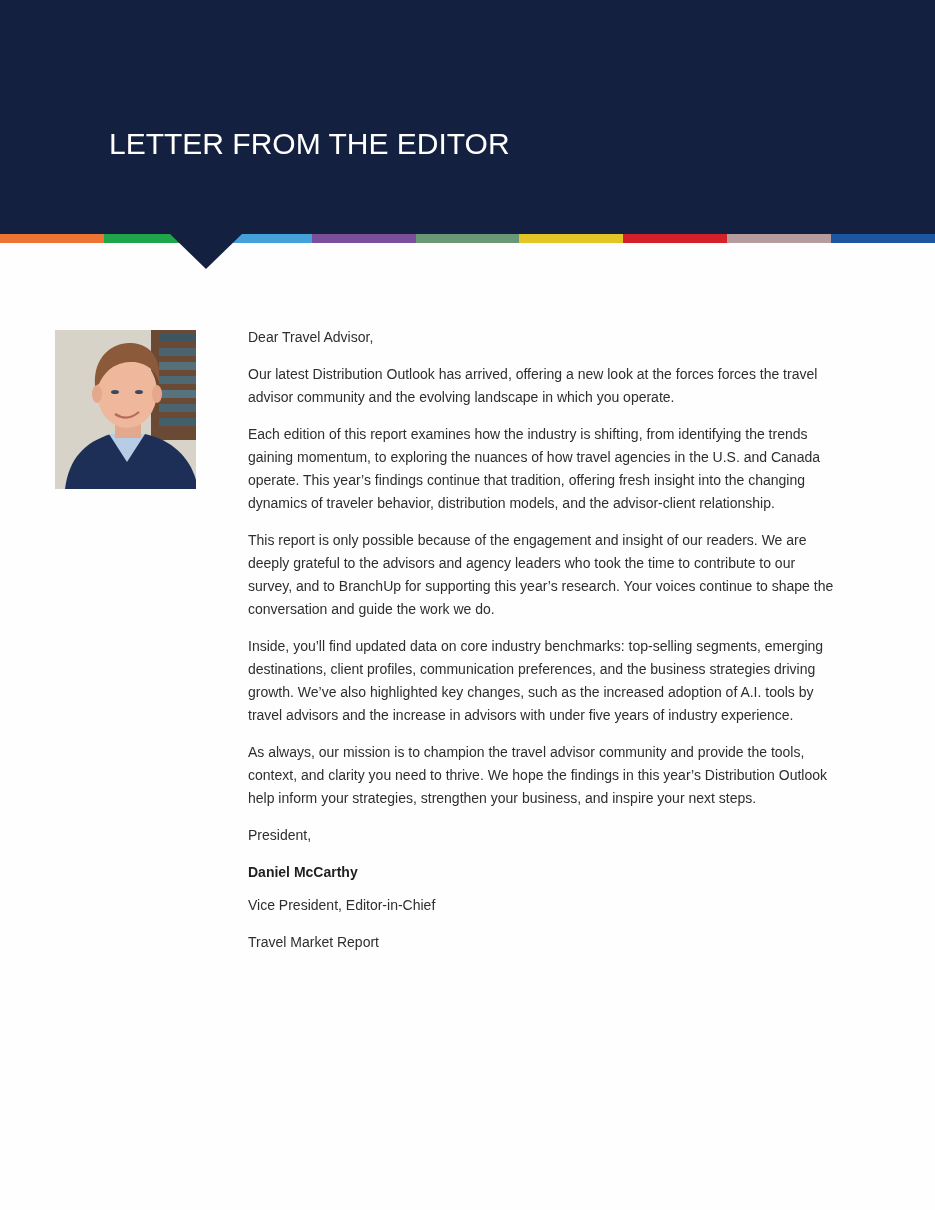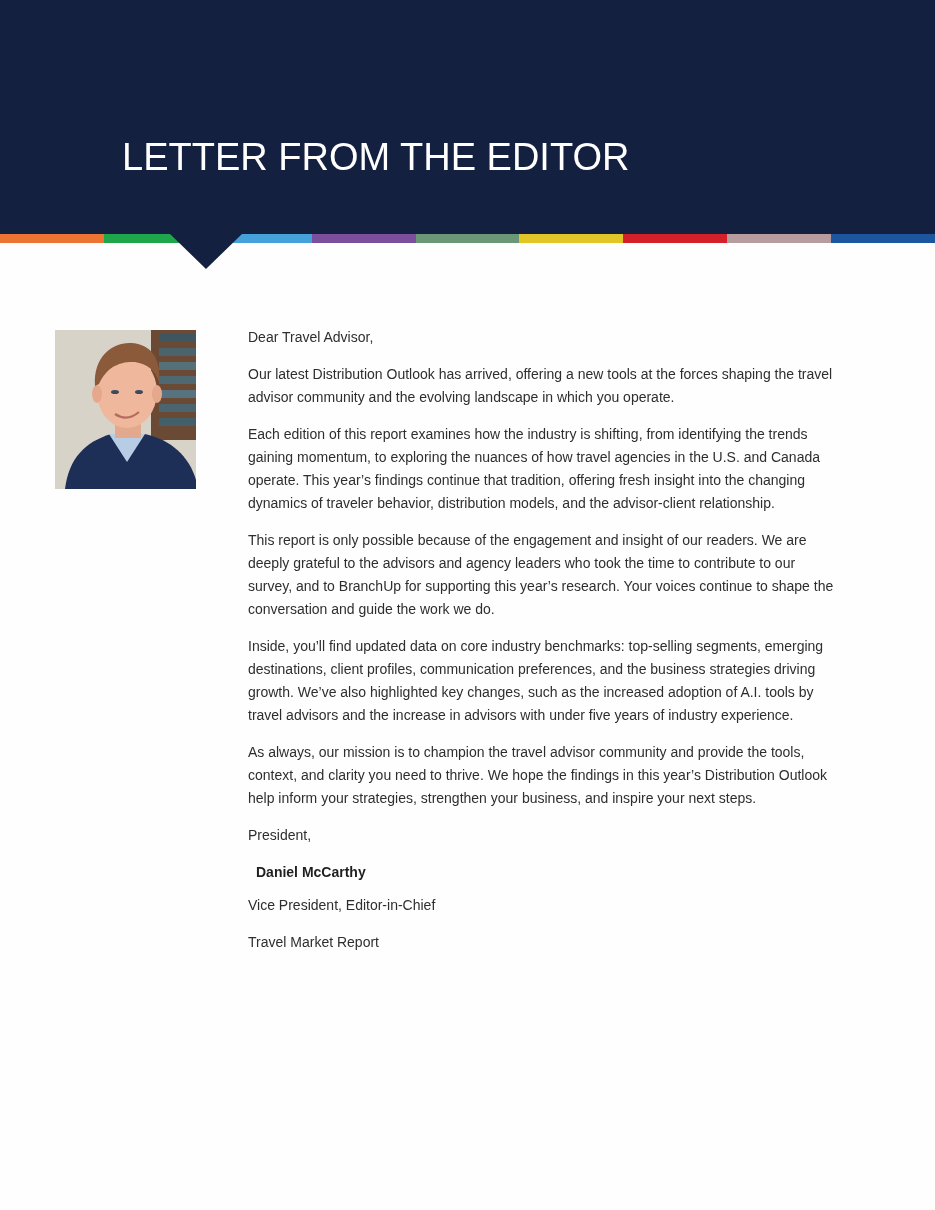--- a/index.html
+++ b/index.html
@@ -19,22 +19,22 @@
       position: absolute;
       left: 0; top: 0;
       width: 935px;
       height: 234px;
       background: #13203f;
     }
     .header-title {
       position: absolute;
       left: 105px;
       top: 120px;
-      margin: 17px;
-      font-size: 38px;
+      margin: 4px;
+      font-size: 30px;
       font-weight: normal;
       letter-spacing: 0px;
       color: #ffffff;
       line-height: 40px;
       white-space: nowrap;
     }
     .stripe {
       position: absolute;
       left: 0;
       top: 234px;
@@ -74,21 +74,21 @@
       font-size: 14px;
       line-height: 23px;
       color: #2e2e2e;
     }
     .letter p {
       margin: 0 0 14px 0;
     }
     .letter .sig-name {
       font-weight: bold;
       color: #1f1f1f;
-      margin: 8px;
+      margin: 0;
     }
     .letter .sig-title {
       margin: 10px 0 14px 0;
     }
   </style>
 </head>
 <body>
 
 <div class="header" style="background: rgb(19, 32, 63);">
   <h1 class="header-title">LETTER FROM THE EDITOR</h1>
@@ -137,21 +137,21 @@
 
     <ellipse cx="60" cy="62" rx="4" ry="2" fill="#3a4a5a"></ellipse>
     <ellipse cx="84" cy="62" rx="4" ry="2" fill="#3a4a5a"></ellipse>
 
     <path d="M60 84 Q72 92 84 82" stroke="#b46a5c" stroke-width="2.2" fill="none"></path>
   </svg>
 </div>
 
 <div class="letter">
   <p>Dear Travel Advisor,</p>
-  <p>Our latest Distribution Outlook has arrived, offering a new tools at the forces shaping the travel advisor community and the evolving landscape in which you operate.</p>
+  <p>Our latest Distribution Outlook has arrived, offering a new look at the forces forces the travel advisor community and the evolving landscape in which you operate.</p>
   <p>Each edition of this report examines how the industry is shifting, from identifying the trends gaining momentum, to exploring the nuances of how travel agencies in the U.S. and Canada operate. This year’s findings continue that tradition, offering fresh insight into the changing dynamics of traveler behavior, distribution models, and the advisor-client relationship.</p>
   <p>This report is only possible because of the engagement and insight of our readers. We are deeply grateful to the advisors and agency leaders who took the time to contribute to our survey, and to BranchUp for supporting this year’s research. Your voices continue to shape the conversation and guide the work we do.</p>
   <p>Inside, you’ll find updated data on core industry benchmarks: top-selling segments, emerging destinations, client profiles, communication preferences, and the business strategies driving growth. We’ve also highlighted key changes, such as the increased adoption of A.I. tools by travel advisors and the increase in advisors with under five years of industry experience.</p>
   <p>As always, our mission is to champion the travel advisor community and provide the tools, context, and clarity you need to thrive. We hope the findings in this year’s Distribution Outlook help inform your strategies, strengthen your business, and inspire your next steps.</p>
   <p>President,</p>
   <p class="sig-name">Daniel McCarthy</p>
   <p class="sig-title">Vice President, Editor-in-Chief</p>
   <p>Travel Market Report</p>
 </div>
 

